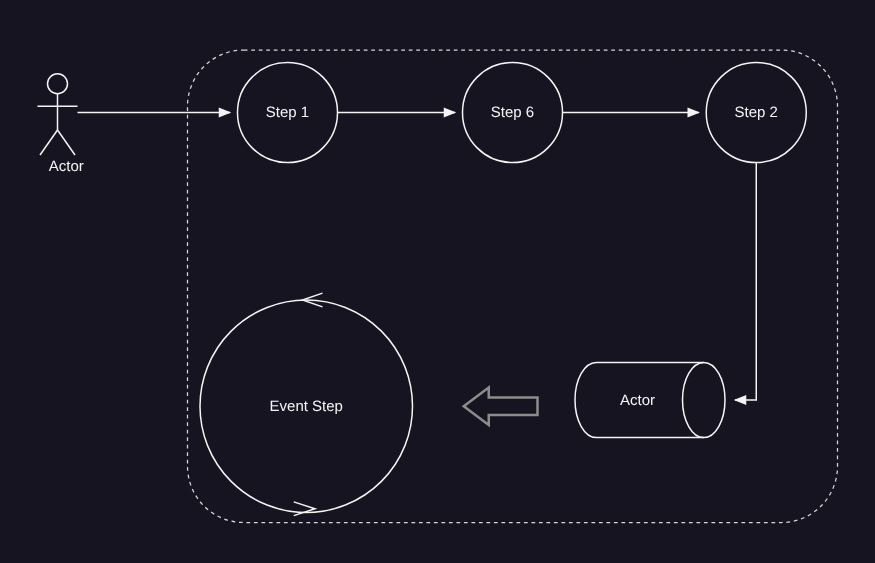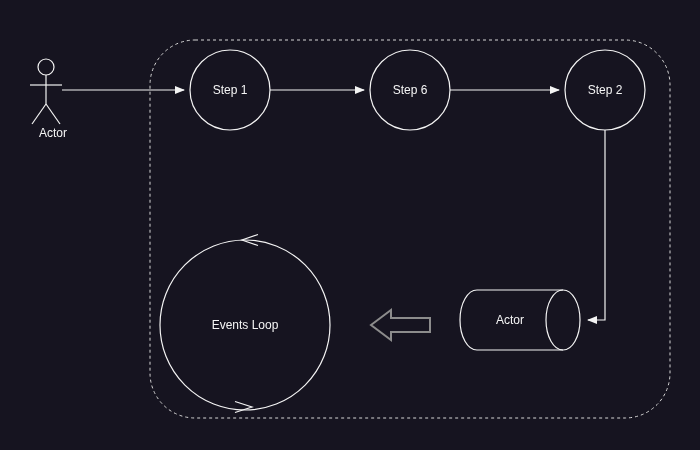--- a/index.html
+++ b/index.html
@@ -82,15 +82,15 @@
       <polyline points="258,234.5 242,240 258,245.5" class="stroke"></polyline>
       <polyline points="235,401.5 252,407 235,412.5" class="stroke"></polyline>
     </g>
   </svg>
 
   <div class="label" style="left:53px;  top:133px;">Actor</div>
   <div class="label" style="left:230px; top:90px;">Step 1</div>
   <div class="label" style="left:410px; top:90px;">Step 6</div>
   <div class="label" style="left:605px; top:90px;">Step 2</div>
   <div class="label" style="left:510px; top:320px;">Actor</div>
-  <div class="label" style="left:245px; top:325px;">Events Loop</div>
+  <div class="label" style="left:245px; top:325px;">Event Step</div>
 
 </div>
 
 </body></html>

